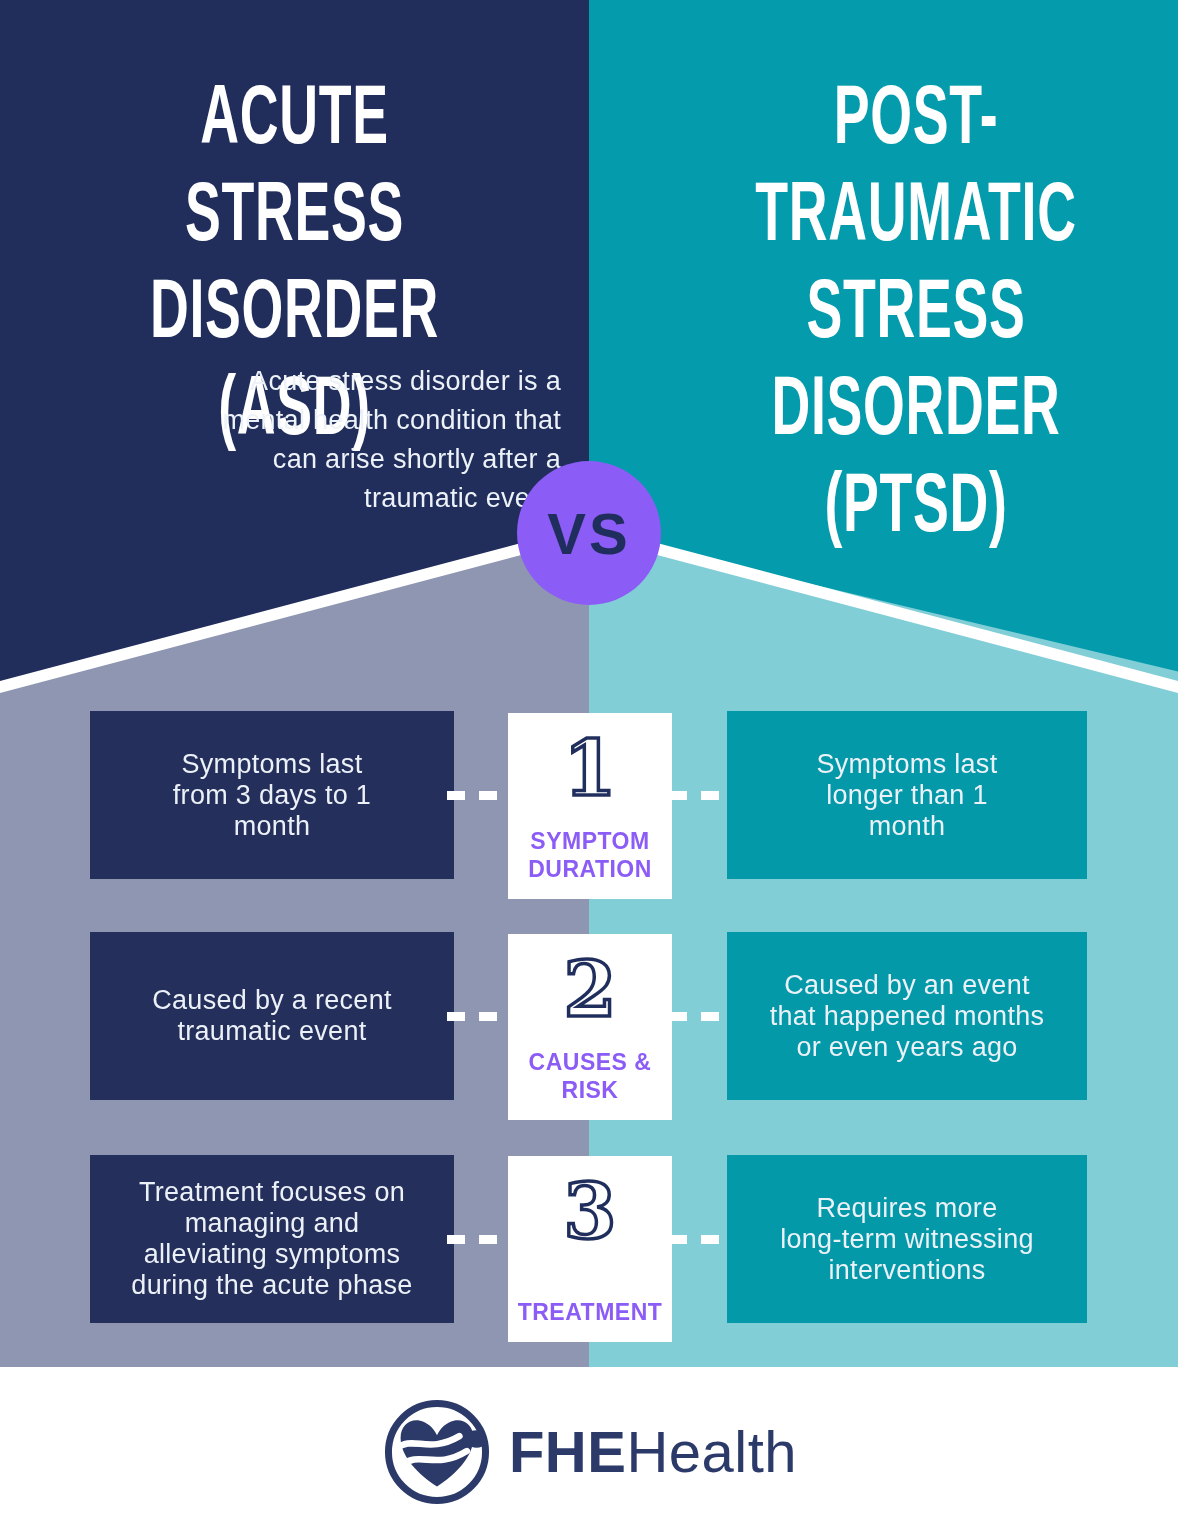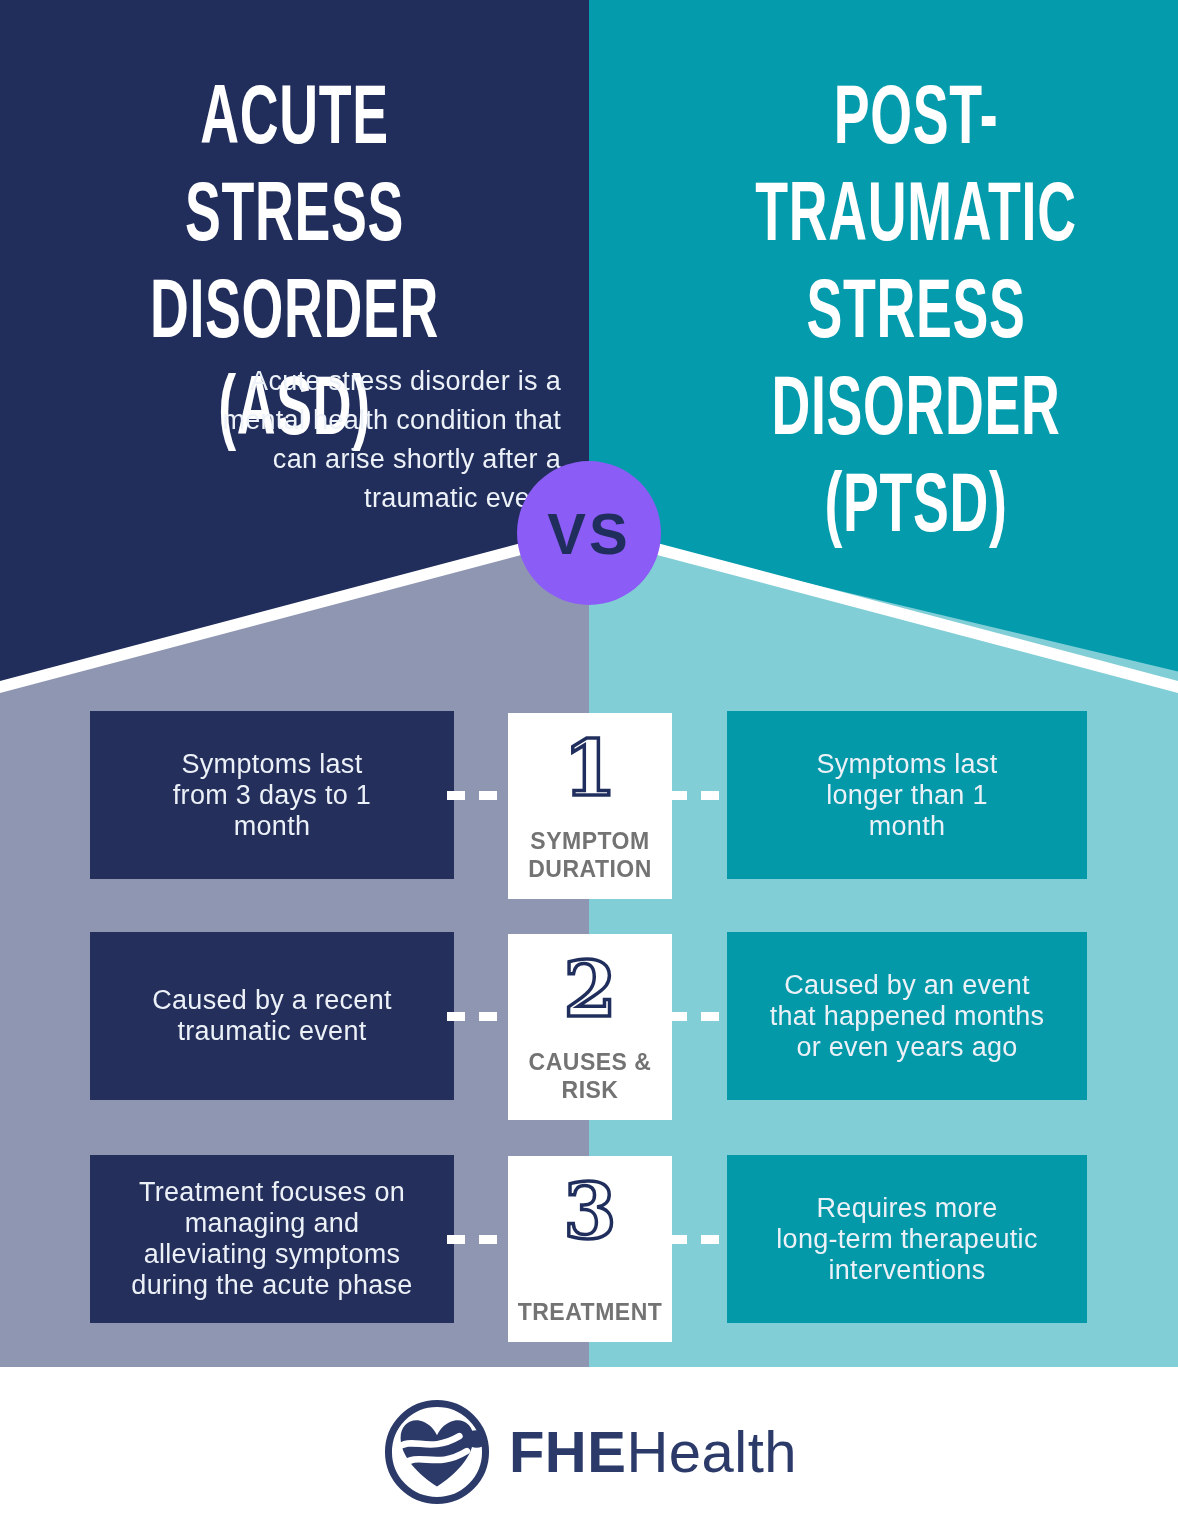--- a/index.html
+++ b/index.html
@@ -54,21 +54,21 @@
     position:absolute;left:508px;width:164px;height:186px;background:#ffffff;
     display:flex;flex-direction:column;align-items:center;justify-content:space-between;
     padding:10px 6px 16px;box-sizing:border-box;
   }
   .row1 .center-card{top:713px;} .row2 .center-card{top:934px;} .row3 .center-card{top:1156px;}
   .card-number{
     font-family:"DejaVu Serif",serif;font-weight:700;font-size:76px;line-height:92px;
     color:#ffffff;-webkit-text-stroke:3.5px #1F2E5C;
   }
   .card-label{
-    color:#737373;font-weight:700;font-size:23px;line-height:28px;letter-spacing:.5px;
+    color:#8b5cf6;font-weight:700;font-size:23px;line-height:28px;letter-spacing:.5px;
     text-align:center;white-space:pre-line;
   }
   .dash{
     position:absolute;width:64px;height:9px;
     background:repeating-linear-gradient(90deg,#ffffff 0 18px,rgba(255,255,255,0) 18px 32px);
   }
   .dash.l{left:447px;} .dash.r{left:669px;}
   .row1 .dash{top:791px;} .row2 .dash{top:1012px;} .row3 .dash{top:1235px;}
   
   .footer{
@@ -145,21 +145,21 @@
 managing and
 alleviating symptoms
 during the acute phase</div>
     <div class="dash l"></div>
     <div class="center-card">
       <div class="card-number">3</div>
       <div class="card-label">TREATMENT</div>
     </div>
     <div class="dash r"></div>
     <div class="cmp-box right">Requires more
-long-term therapeutic
+long-term witnessing
 interventions</div>
   </div>
 
   <div class="footer">
     <svg width="112" height="112" viewBox="0 0 120 120" aria-hidden="true">
       <circle cx="60" cy="60" r="52" fill="none" stroke="#2B3A69" stroke-width="7.5"></circle>
       <path d="M86 44 C98 32 113 35 114 50 C106 59 92 57 86 44 Z" fill="#2B3A69"></path>
       <path d="M60 97 C40 84 21 65 21 45 C21 31.5 31 24 42 26.5 C50 28.4 56 34 60 42 C64 34 70 28.4 78 26.5 C89 24 99 31.5 99 45 C99 65 80 84 60 97 Z" fill="#2B3A69"></path>
       <path d="M16 57 C34 41 50 63 84 43" fill="none" stroke="#ffffff" stroke-width="7" stroke-linecap="round"></path>
       <path d="M22 74 C42 58 58 80 92 59" fill="none" stroke="#ffffff" stroke-width="7" stroke-linecap="round"></path>

